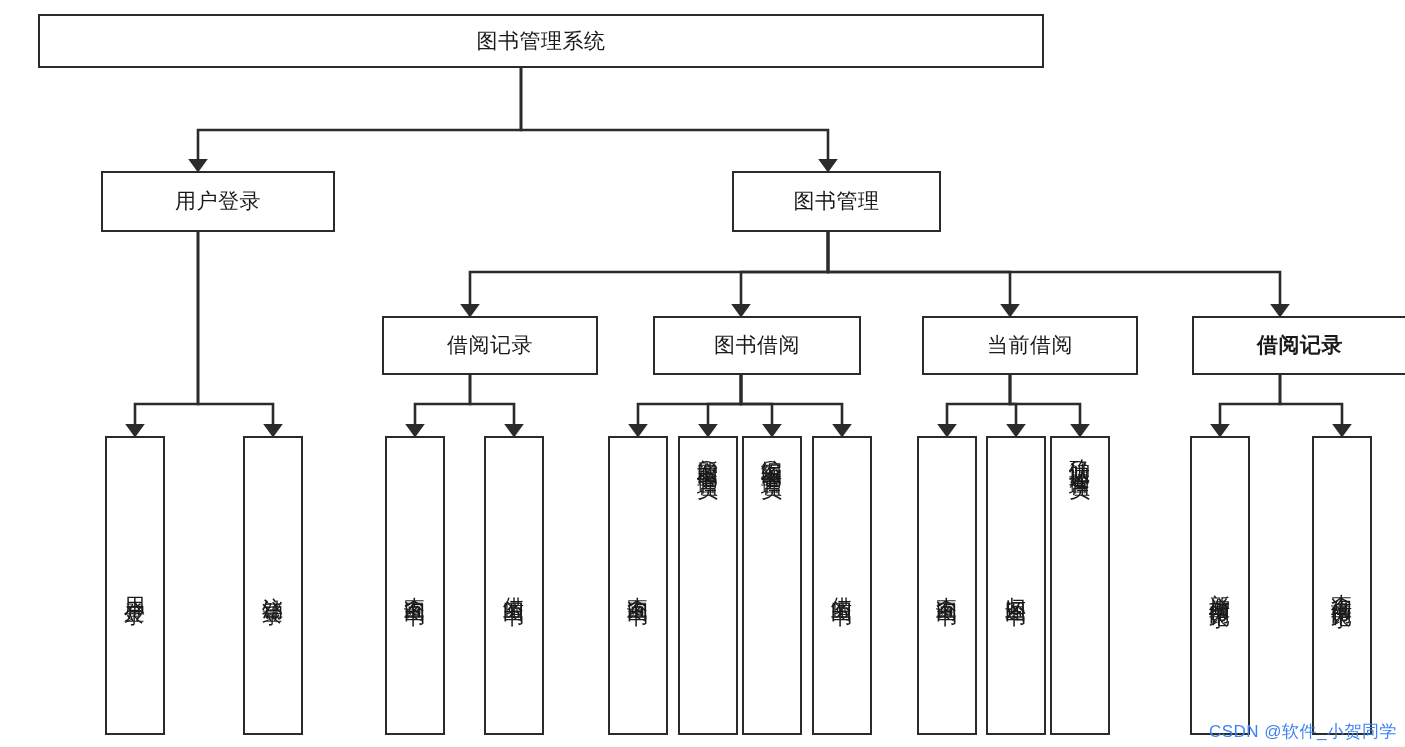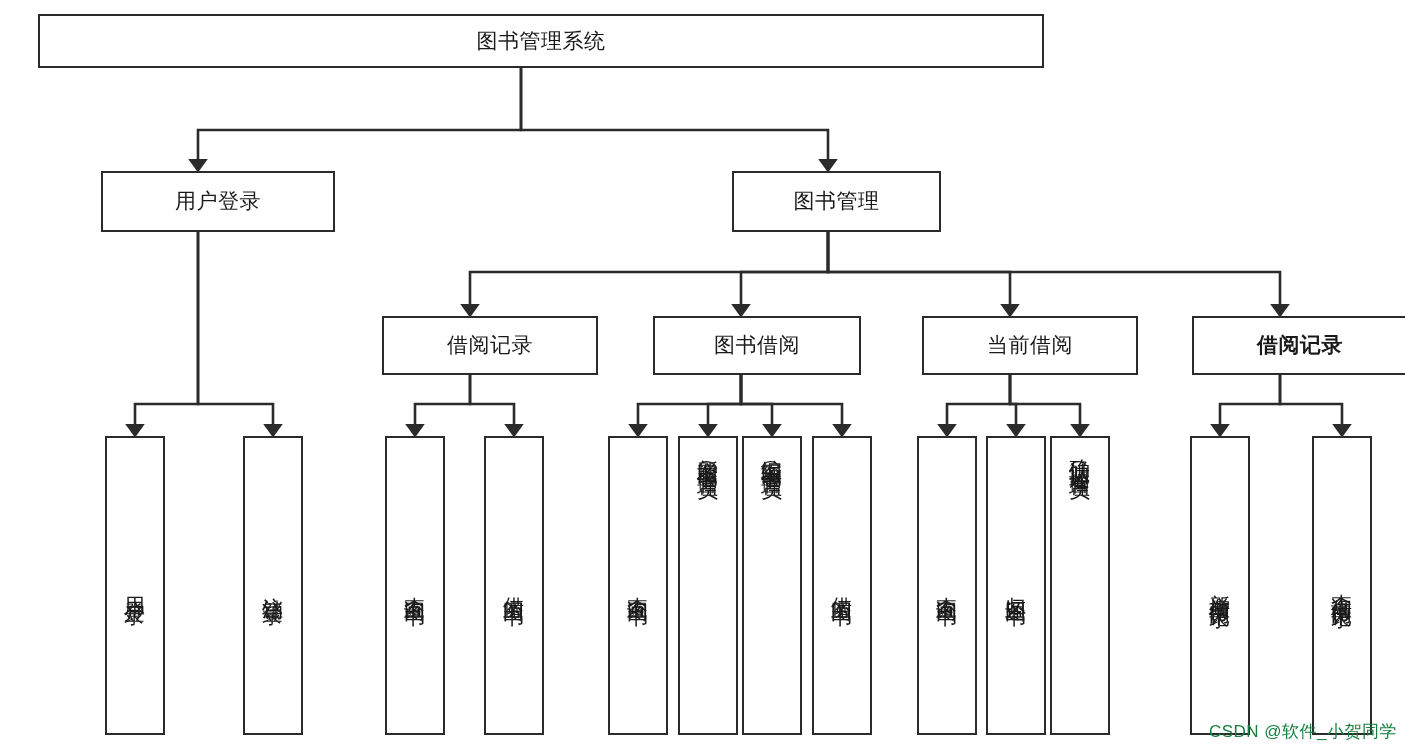--- a/index.html
+++ b/index.html
@@ -65,21 +65,21 @@
     color: #1a1a1a;
     letter-spacing: 3px;
     line-height: 1;
     white-space: nowrap;
   }
   .watermark {
     position: absolute;
     right: 8px;
     bottom: 4px;
     font-size: 17px;
-    color: #15803d;
+    color: #3b82f6;
     letter-spacing: 0.5px;
     user-select: none;
     white-space: nowrap;
   }
 </style>
 </head>
 <body>
 
 <div id="diagram-root">
 

